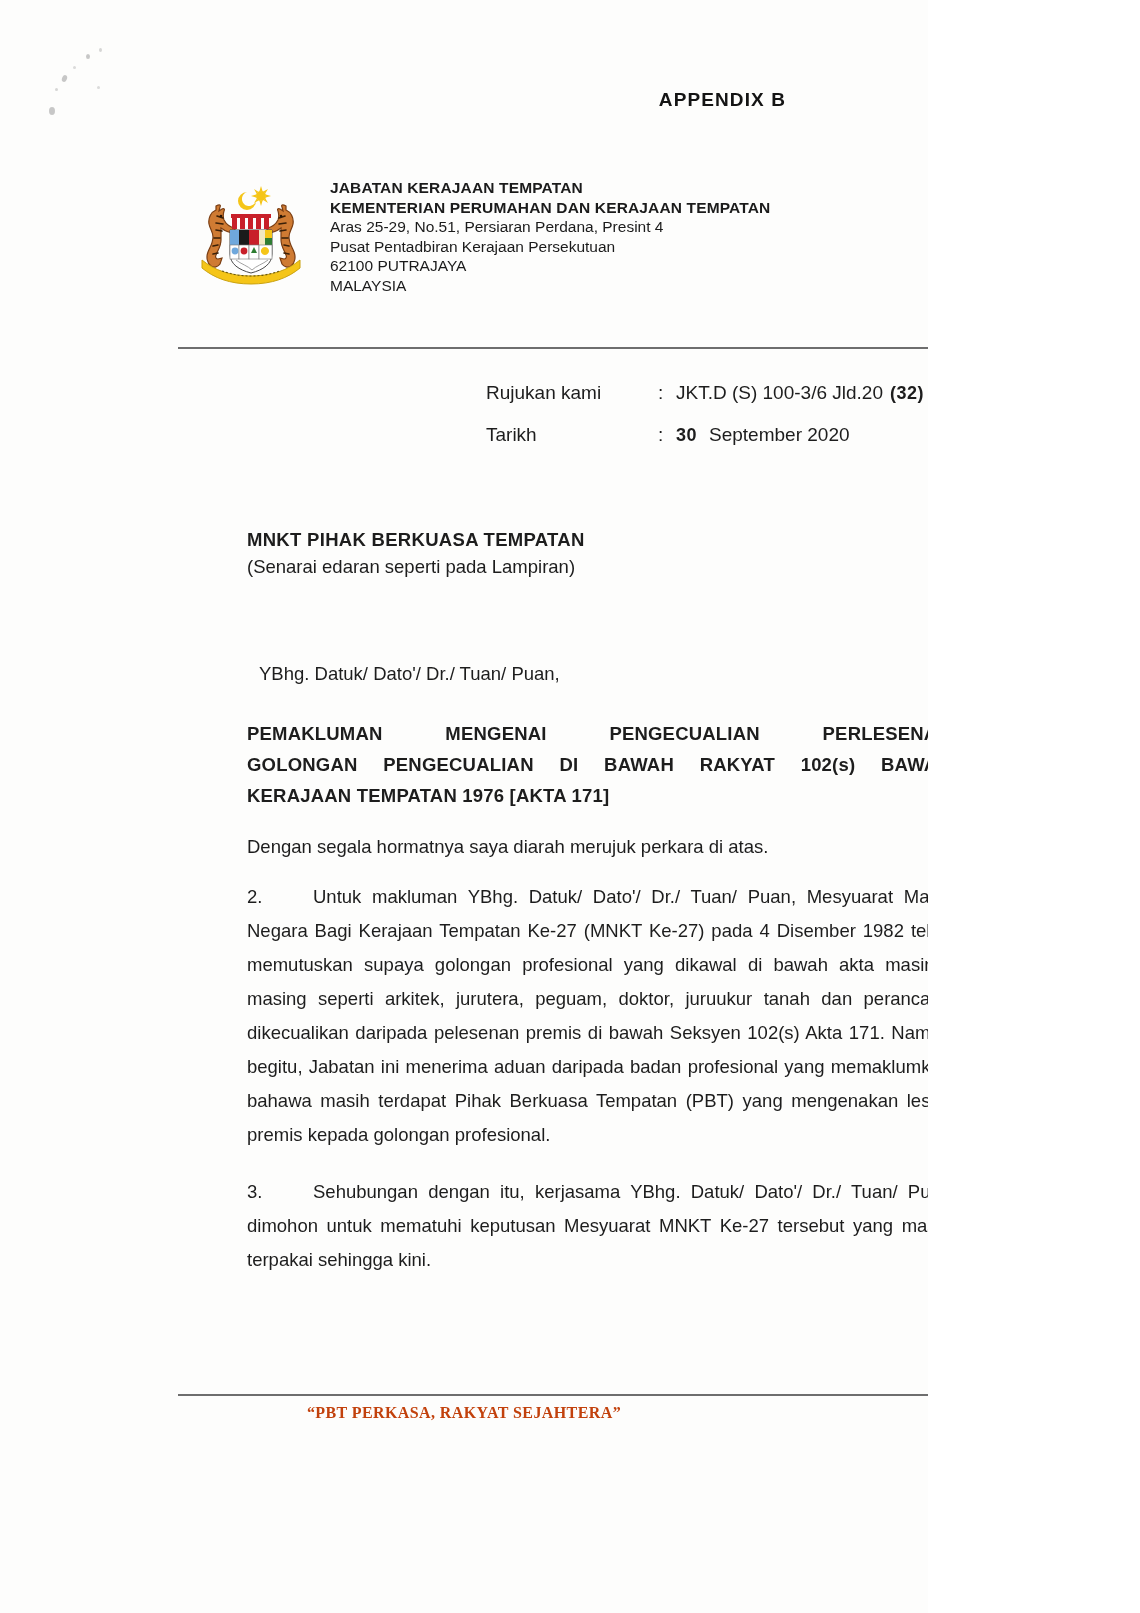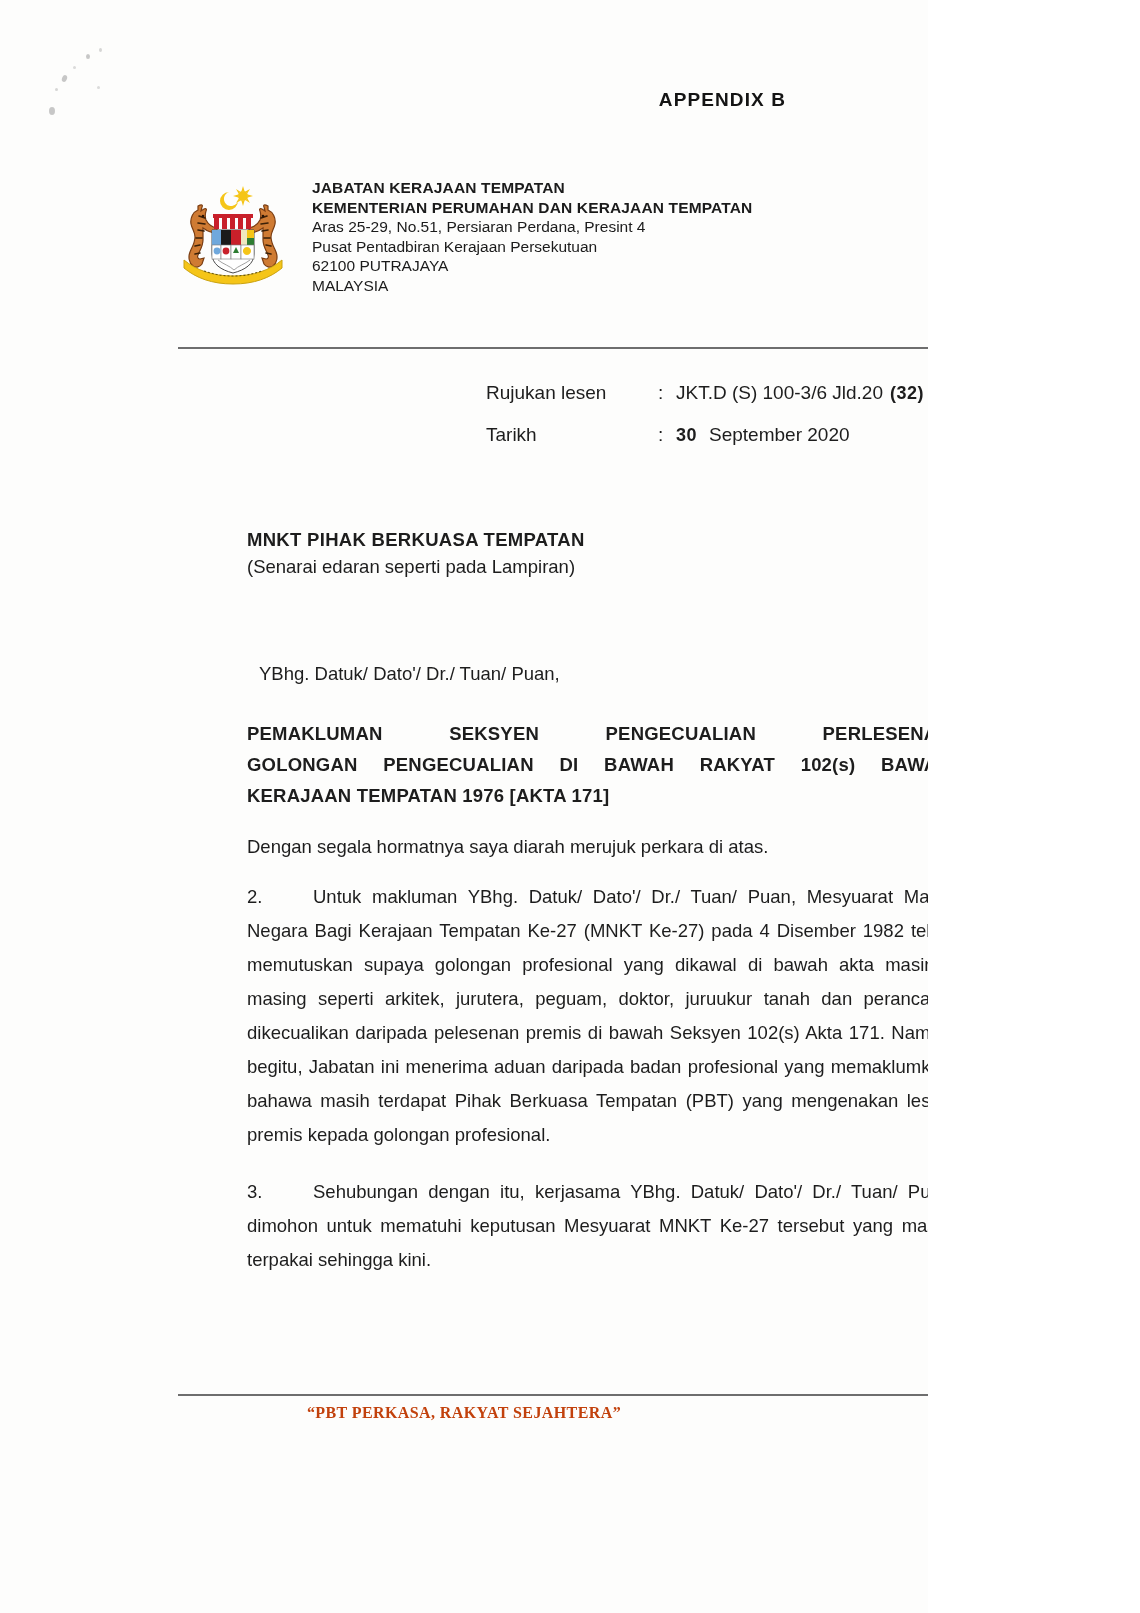--- a/index.html
+++ b/index.html
@@ -40,21 +40,21 @@
     top: 89px;
     font-size: 19px;
     font-weight: bold;
     letter-spacing: 1.1px;
     color: #141414;
   }
 
   
   .letterhead {
     position: absolute;
-    left: 174px;
+    left: 192px;
     top: 170px;
     width: 822px;
     display: flex;
     align-items: flex-start;
   }
   .crest {
     width: 118px;
     height: 112px;
     flex: 0 0 118px;
     margin-right: 20px;
@@ -266,21 +266,21 @@
       <div class="org-line">62100 PUTRAJAYA</div>
       <div class="org-line">MALAYSIA</div>
     </div>
 
   </div>
 
   <div class="rule rule-top"></div>
 
   <div class="refblock">
     <div class="row">
-      <span class="label">Rujukan lesen</span>
+      <span class="label">Rujukan kami</span>
       <span class="colon">:</span>
       <span>JKT.D (S) 100-3/6 Jld.20</span>
       <span class="hand" style="margin-left:7px">(32)</span>
     </div>
     <div class="row">
       <span class="label">Tarikh</span>
       <span class="colon">:</span>
       <span class="hand">30</span>
       <span style="margin-left:12px">September 2020</span>
     </div>
@@ -289,21 +289,21 @@
   <div class="addressee">
     <div class="caps">MNKT PIHAK BERKUASA TEMPATAN</div>
     <div>(Senarai edaran seperti pada Lampiran)</div>
   </div>
 
   <div class="salutation">YBhg. Datuk/ Dato'/ Dr./ Tuan/ Puan,</div>
 
   <div class="subject">
     <span class="just">
       <span>PEMAKLUMAN</span>
-      <span>SEKSYEN</span>
+      <span>MENGENAI</span>
       <span>PENGECUALIAN</span>
       <span>PERLESENAN</span>
     </span>
     <span class="just">
       <span>GOLONGAN</span>
       <span>PENGECUALIAN</span>
       <span>DI</span>
       <span>BAWAH</span>
       <span>RAKYAT</span>
       <span>102(s)</span>

